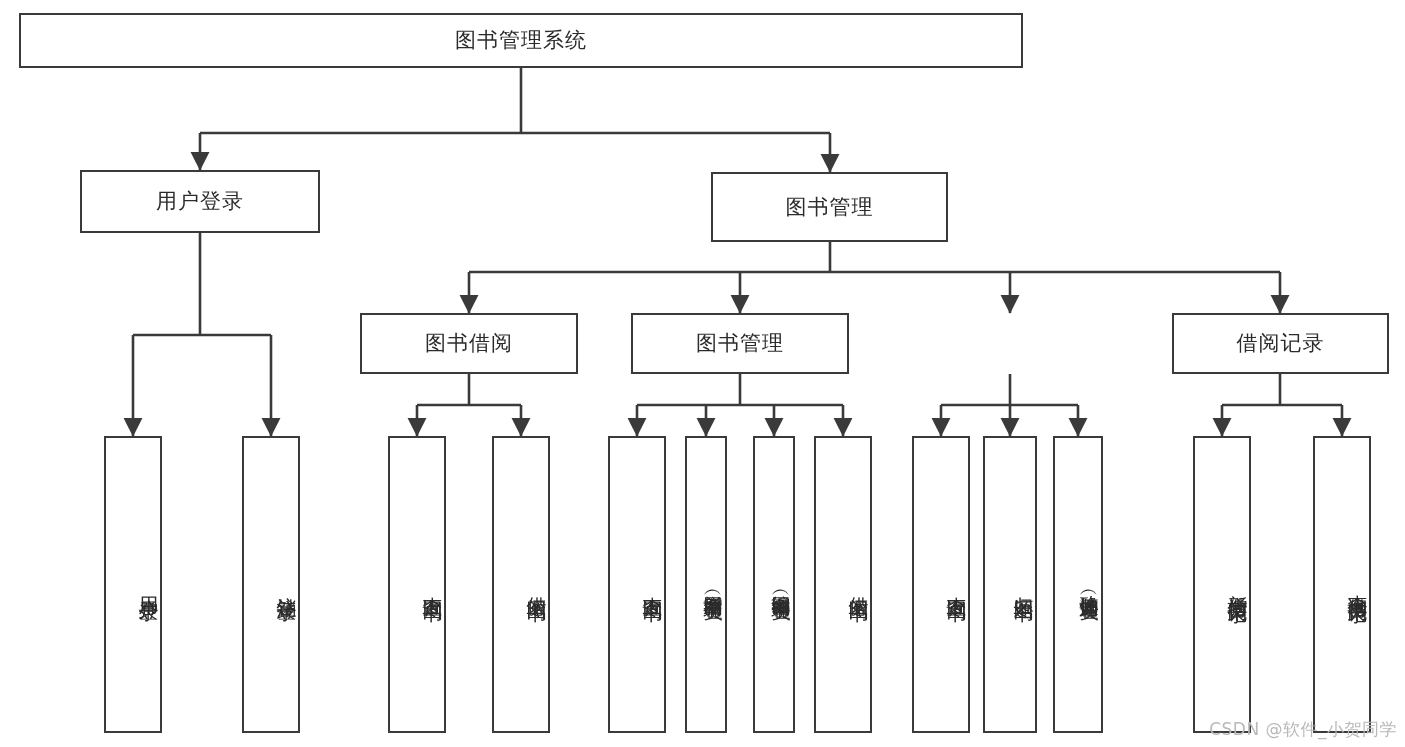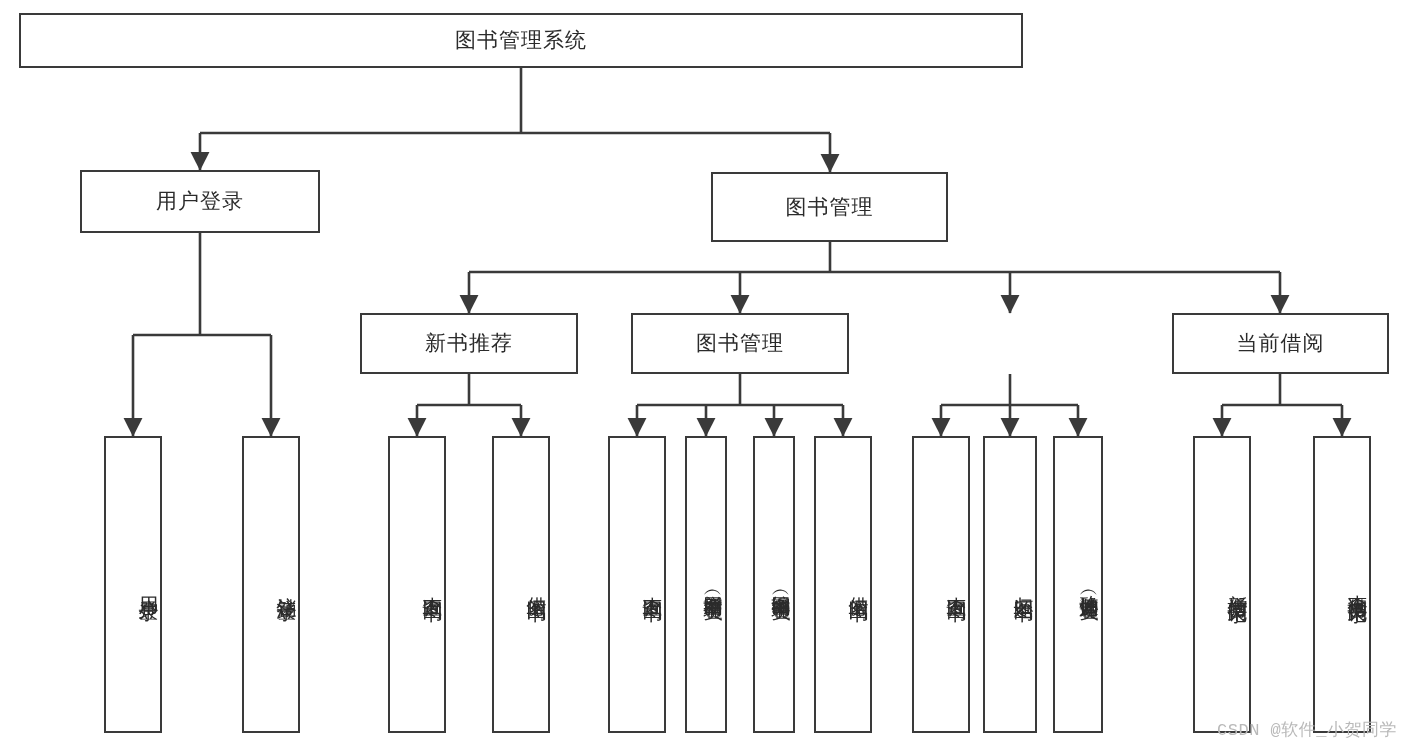--- a/index.html
+++ b/index.html
@@ -59,21 +59,20 @@
   }
   #watermark {
     position: absolute;
     right: 8px;
     bottom: 6px;
     font-size: 17px;
     color: #b9b9b9;
     white-space: nowrap;
     z-index: 3;
     letter-spacing: 0.5px;
-    font-family: Liberation Mono, monospace;
   }
 </style>
 </head>
 <body>
 
 <div id="canvas">
 
   <svg id="wires" viewBox="0 0 1405 747" width="1405" height="747" xmlns="http://www.w3.org/2000/svg">
     <defs>
       <marker id="arrow" viewBox="0 0 12 12" refX="10.5" refY="6" markerWidth="8" markerHeight="8" orient="auto-start-reverse">
@@ -131,30 +130,30 @@
 
   <div class="node h" style="left:80px; top:170px; width:240px; height:63px;">
     <span>用户登录</span>
   </div>
 
   <div class="node h" style="left:711px; top:172px; width:237px; height:70px;">
     <span>图书管理</span>
   </div>
 
   <div class="node h" style="left:360px; top:313px; width:218px; height:61px;">
-    <span>新书推荐</span>
+    <span>图书借阅</span>
   </div>
 
   <div class="node h" style="left:631px; top:313px; width:218px; height:61px;">
     <span>图书管理</span>
   </div>
 
 
   <div class="node h" style="left:1172px; top:313px; width:217px; height:61px;">
-    <span>当前借阅</span>
+    <span>借阅记录</span>
   </div>
 
   <div class="node v" style="left:104px; top:436px; width:58px; height:297px;">
     <span>用户登录</span>
   </div>
 
   <div class="node v" style="left:242px; top:436px; width:58px; height:297px;">
     <span>注销登录</span>
   </div>
 

